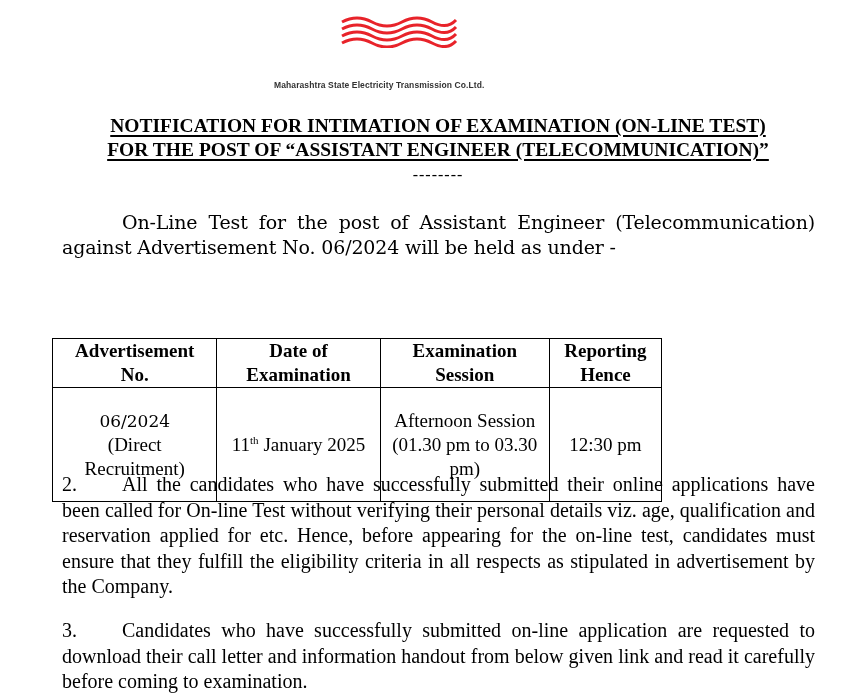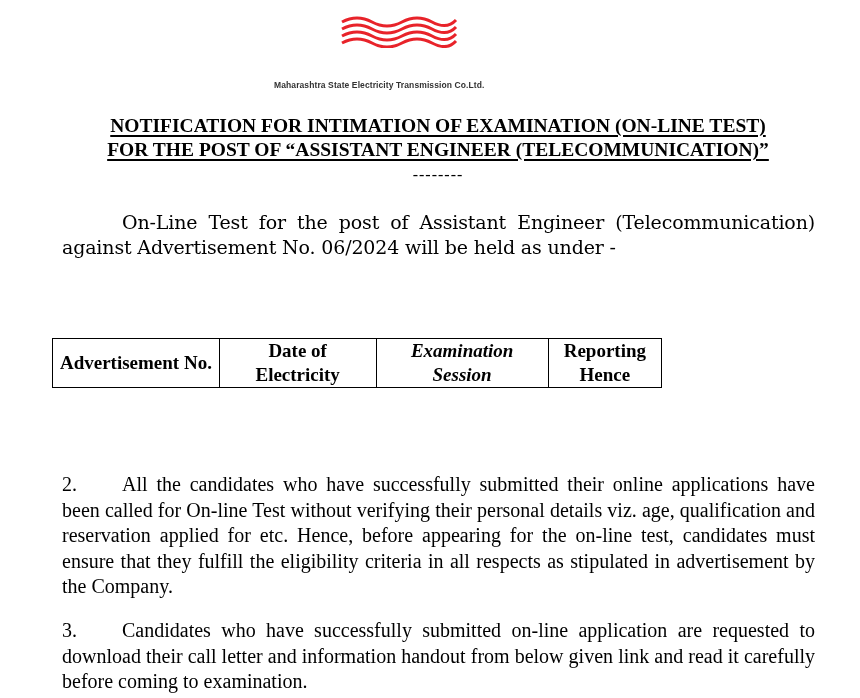--- a/index.html
+++ b/index.html
@@ -20,21 +20,21 @@
   .intro { top: 210px; font-family: "DejaVu Serif", "Liberation Serif", serif; font-size: 19px; line-height: 24.5px; letter-spacing: -0.15px; }
   .intro .indent { display: inline-block; width: 60px; }
   .p2 { top: 472px; }
   .p3 { top: 618px; }
   .num { display: inline-block; width: 60px; }
 
   table.exam { position: absolute; left: 52px; top: 292px; width: 610px; border-collapse: collapse; font-size: 19px; margin-top: 46px; }
   table.exam td, table.exam th { border: 1.5px solid #000; text-align: center; vertical-align: middle; padding: 0 6px; }
   table.exam th { font-weight: 700; height: 47px; line-height: 24px; font-size: 19px; }
   table.exam td { height: 113px; line-height: 24px; }
-  .c1 { width: 186px; } .c2 { width: 199px; } .c3 { width: 212px; font-style: italic; } .c4 { width: 117px; }
+  .c1 { width: 186px; } .c2 { width: 199px; } .c3 { width: 212px; } .c4 { width: 117px; }
   .mono-ish { font-family: "DejaVu Serif", serif; font-size: 17px; }
   sup { font-size: 11px; vertical-align: top; line-height: 14px; }
 </style>
 </head>
 <body>
 
 <div class="logo">
   <svg class="waves" viewBox="0 0 120 34">
     <g fill="none" stroke="#e8232a" stroke-width="3">
       <path d="M4 8 Q 19 0 34 8 T 64 8 T 94 8 T 118 6"></path>
@@ -49,22 +49,34 @@
 <div class="title t1">NOTIFICATION FOR INTIMATION OF EXAMINATION (ON-LINE TEST)</div>
 <div class="title t2">FOR THE POST OF “ASSISTANT ENGINEER (TELECOMMUNICATION)”</div>
 <div class="dashes">--------</div>
 
 <div class="para intro"><span class="indent"></span><span>On-Line Test for the post of Assistant Engineer (Telecommunication) against Advertisement No. 06/2024 will be held as under -</span></div>
 
 <table class="exam">
   <tbody>
       <tr>
     <th class="c1">Advertisement No.</th>
-    <th class="c2">Date of Electricity</th>
+    <th class="c2">Date of Examination</th>
     <th class="c3">Examination Session</th>
     <th class="c4">Reporting Hence</th>
+  </tr>
+  <tr>
+    <td>
+      <div class="mono-ish">06/2024</div>
+      <div>(Direct Recruitment)</div>
+    </td>
+    <td><span>11</span><sup>th</sup><span> January 2025</span></td>
+    <td>
+      <div>Afternoon Session</div>
+      <div>(01.30 pm to 03.30 pm)</div>
+    </td>
+    <td>12:30 pm</td>
   </tr>
 </tbody>
   </table>
 
 <div class="para p2"><span class="num">2.</span><span>All the candidates who have successfully submitted their online applications have been called for On-line Test without verifying their personal details viz. age, qualification and reservation applied for etc. Hence, before appearing for the on-line test, candidates must ensure that they fulfill the eligibility criteria in all respects as stipulated in advertisement by the Company.</span></div>
 
 <div class="para p3"><span class="num">3.</span><span>Candidates who have successfully submitted on-line application are requested to download their call letter and information handout from below given link and read it carefully before coming to examination.</span></div>
 
 </body></html>

